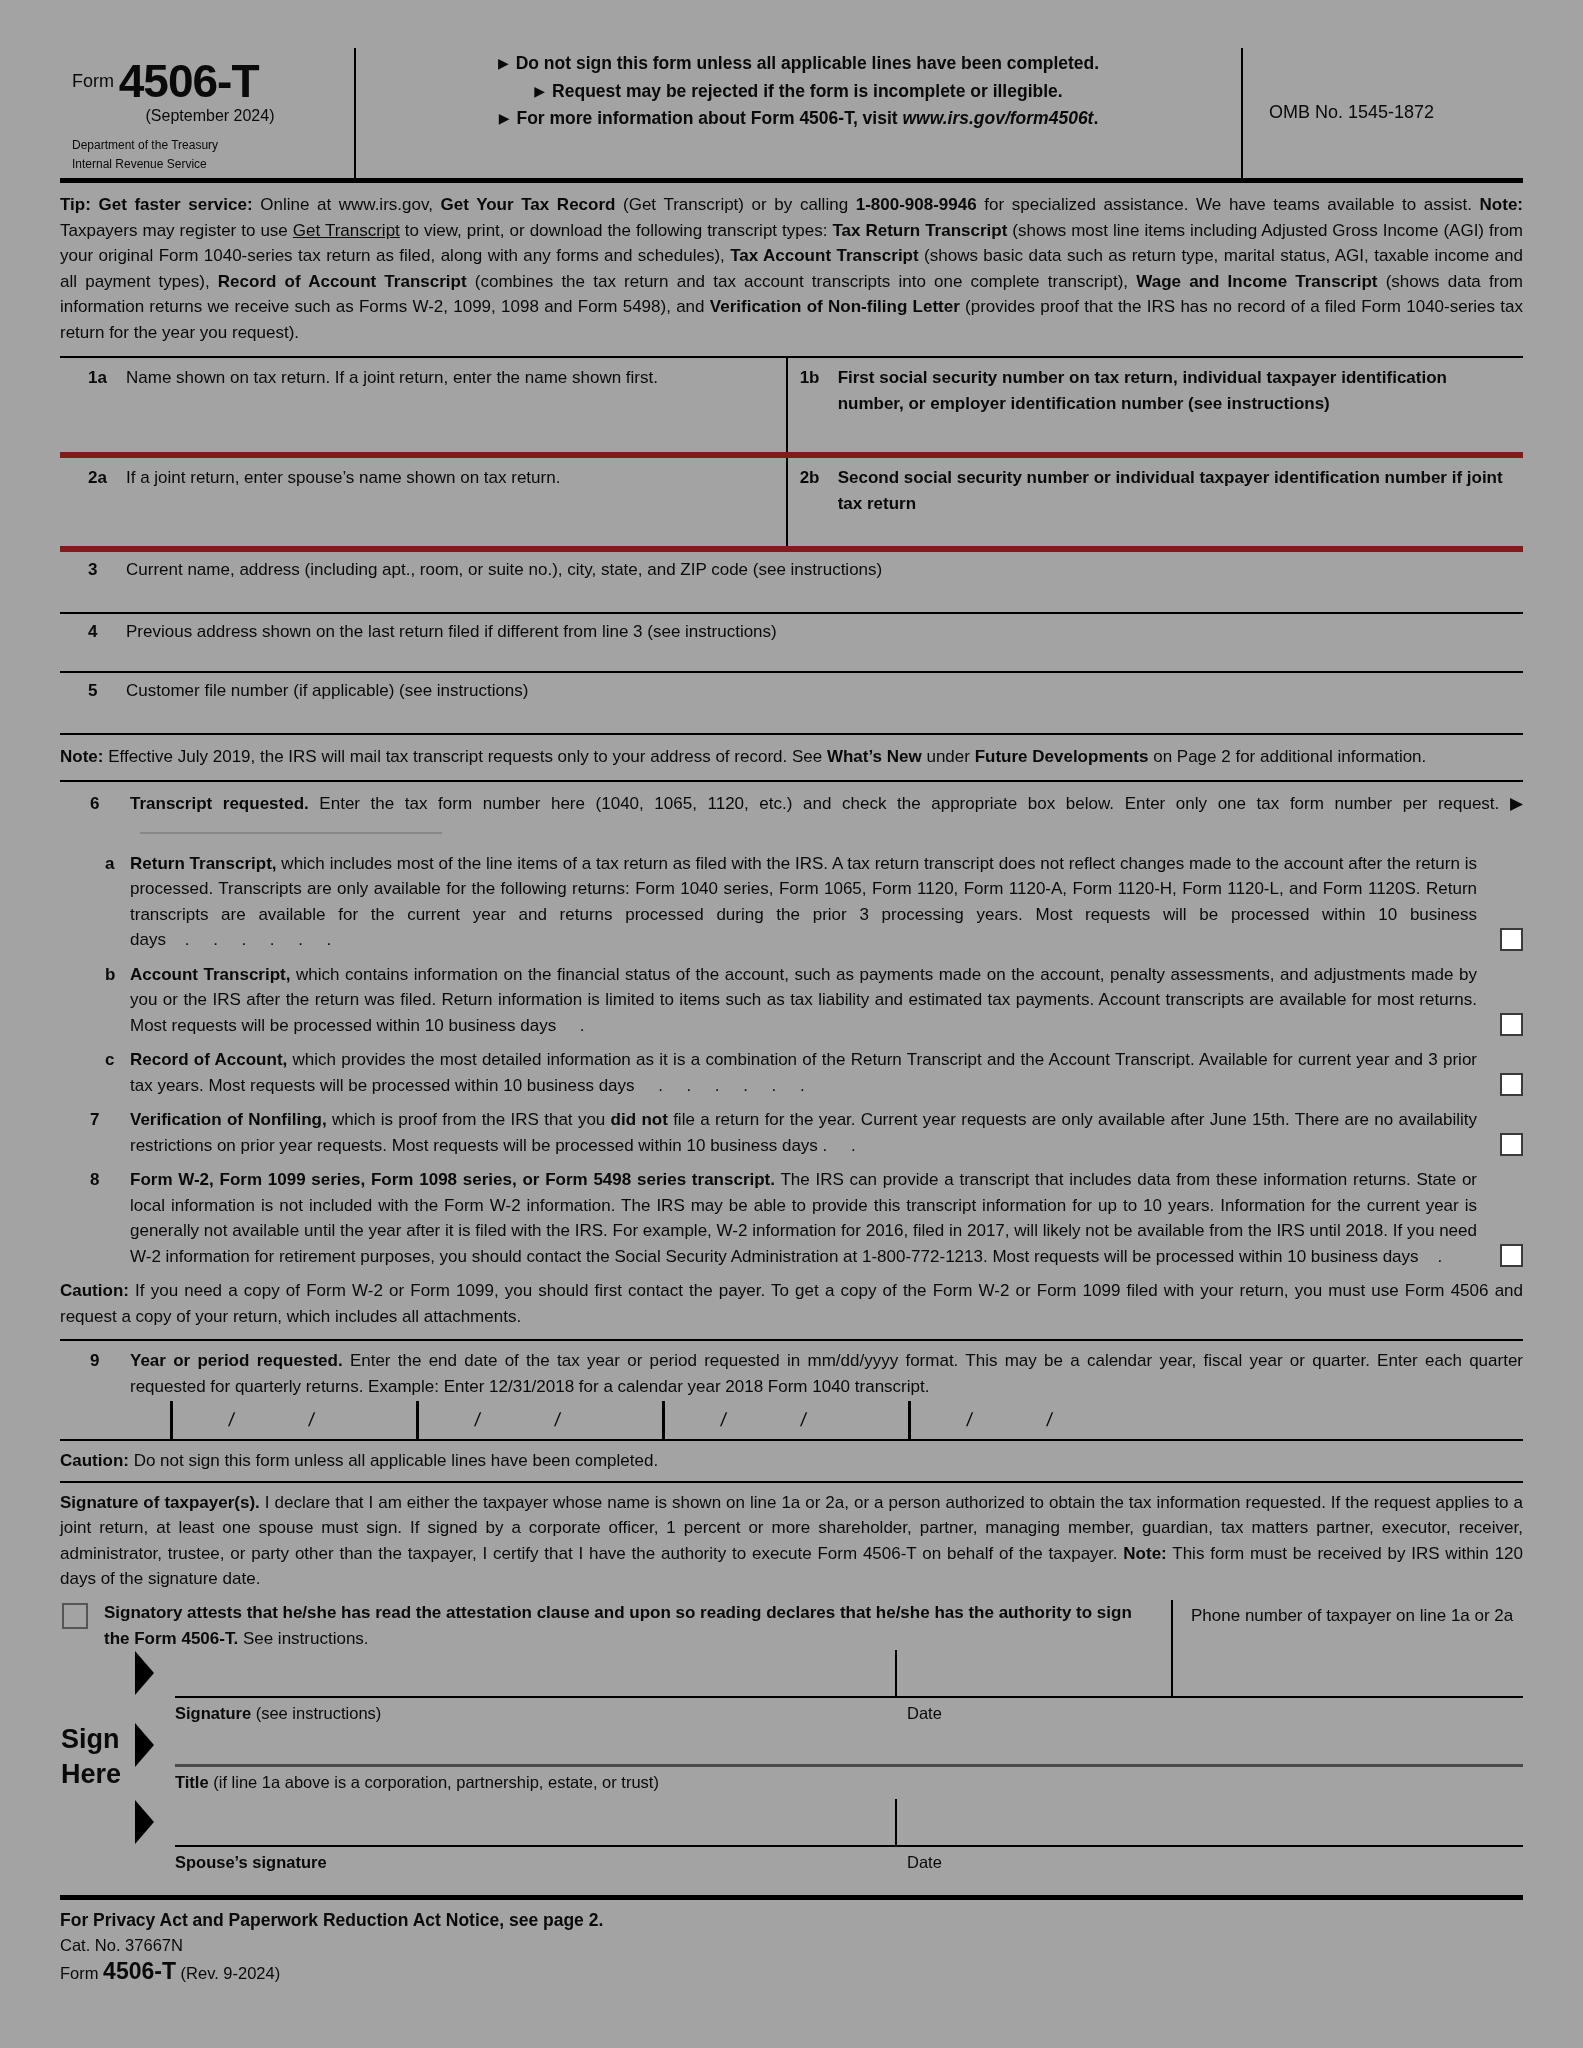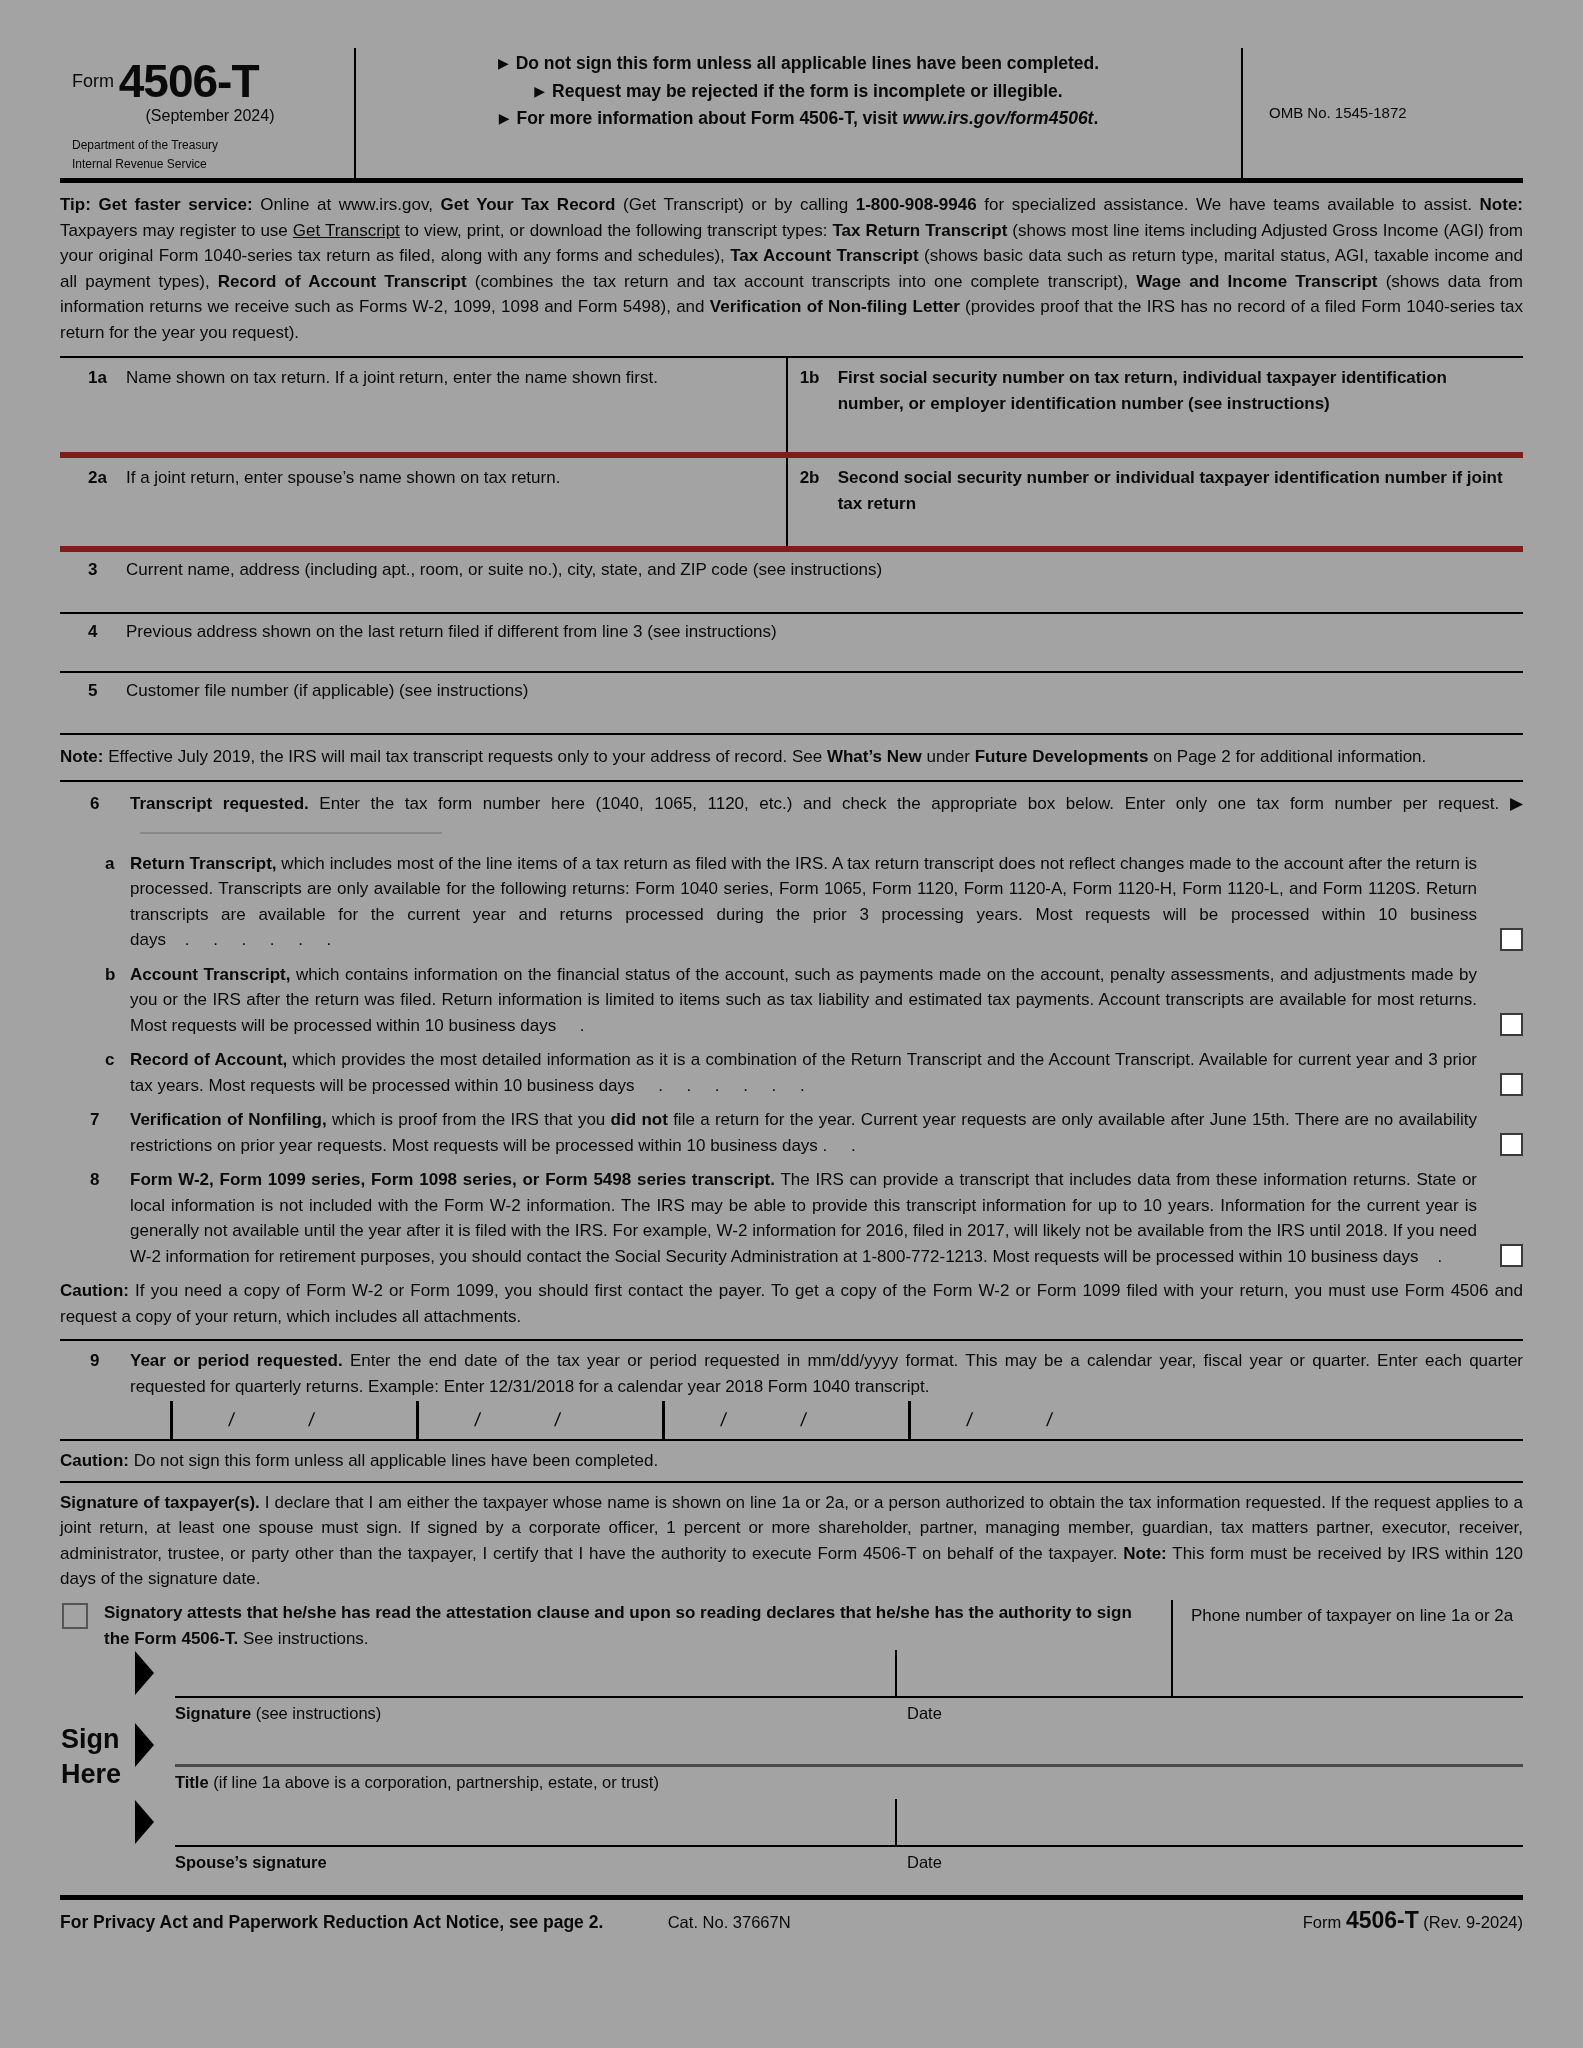--- a/index.html
+++ b/index.html
@@ -18,21 +18,21 @@
   .hdr{display:flex;border-bottom:5px solid #000;}
   .hdr-left{width:296px;box-sizing:border-box;border-right:2.5px solid #000;padding:10px 6px 4px 12px;}
   .form-word{font-size:18px;vertical-align:10px;}
   .form-big{font-size:46px;font-weight:700;letter-spacing:-1px;line-height:46px;}
   .rev{font-size:16px;text-align:center;margin-top:-2px;}
   .agency{font-size:12px;line-height:19px;margin-top:8px;}
   .hdr-center{flex:1;text-align:center;padding:2px 22px 6px;}
   .hdr-title{font-size:25px;font-weight:700;line-height:30px;margin:4px 0 6px;}
   .bullet{font-weight:700;font-size:17.5px;line-height:27.5px;}
   .arr{font-size:14px;margin-right:7px;vertical-align:1px;}
-  .hdr-right{width:282px;box-sizing:border-box;border-left:2.5px solid #000;display:flex;align-items:center;padding-left:26px;font-size:15px;}
+  .hdr-right{width:282px;box-sizing:border-box;border-left:2.5px solid #000;display:flex;align-items:center;padding-left:26px;font-size:18px;}
 
   
   .tip{margin:9px 0 11px;text-align:justify;}
 
   
   .tbl{border-top:2px solid #000;}
   .trow{display:flex;border-bottom:6px solid #7f1d1d;}
   .cellL{width:49.6%;box-sizing:border-box;padding:7px 8px 0 28px;display:flex;}
   .cellR{flex:1;border-left:2px solid #000;box-sizing:border-box;padding:7px 8px 0 12px;display:flex;font-weight:700;}
   .rowA .cellL{min-height:94px;}
@@ -77,21 +77,21 @@
   .a1{top:-45px;}.a2{top:27px;}.a3{top:104px;}
   .sline{border-bottom:2px solid #000;position:relative;height:0;}
   .sline .tick{position:absolute;left:720px;bottom:0;width:2px;height:46px;background:#000;}
   .sline2{border-bottom:3px solid #4a4a4a;height:0;}
   .slabels{position:relative;height:33px;padding-top:3px;font-size:16.5px;}
   .slab-date{position:absolute;left:732px;top:3px;}
   .gap1{height:30px;}
   .gap2{height:42px;}
 
   
-  .footer{margin-top:12px;border-top:5px solid #000;padding:8px 0 10px;display:flex;align-items:baseline;}
+  .footer{margin-top:12px;border-top:5px solid #000;padding:8px 0 10px;display:flex;align-items:baseline;flex-direction:column;}
   .f-left{flex:1.35;font-weight:700;font-size:17.5px;}
   .f-cat{flex:0.9;font-size:16.5px;}
   .f-right{flex:1;text-align:right;font-size:16.5px;white-space:nowrap;}
   .f-big{font-size:23px;font-weight:700;}
 </style>
 </head>
 <body>
 
 <div class="page">
 

